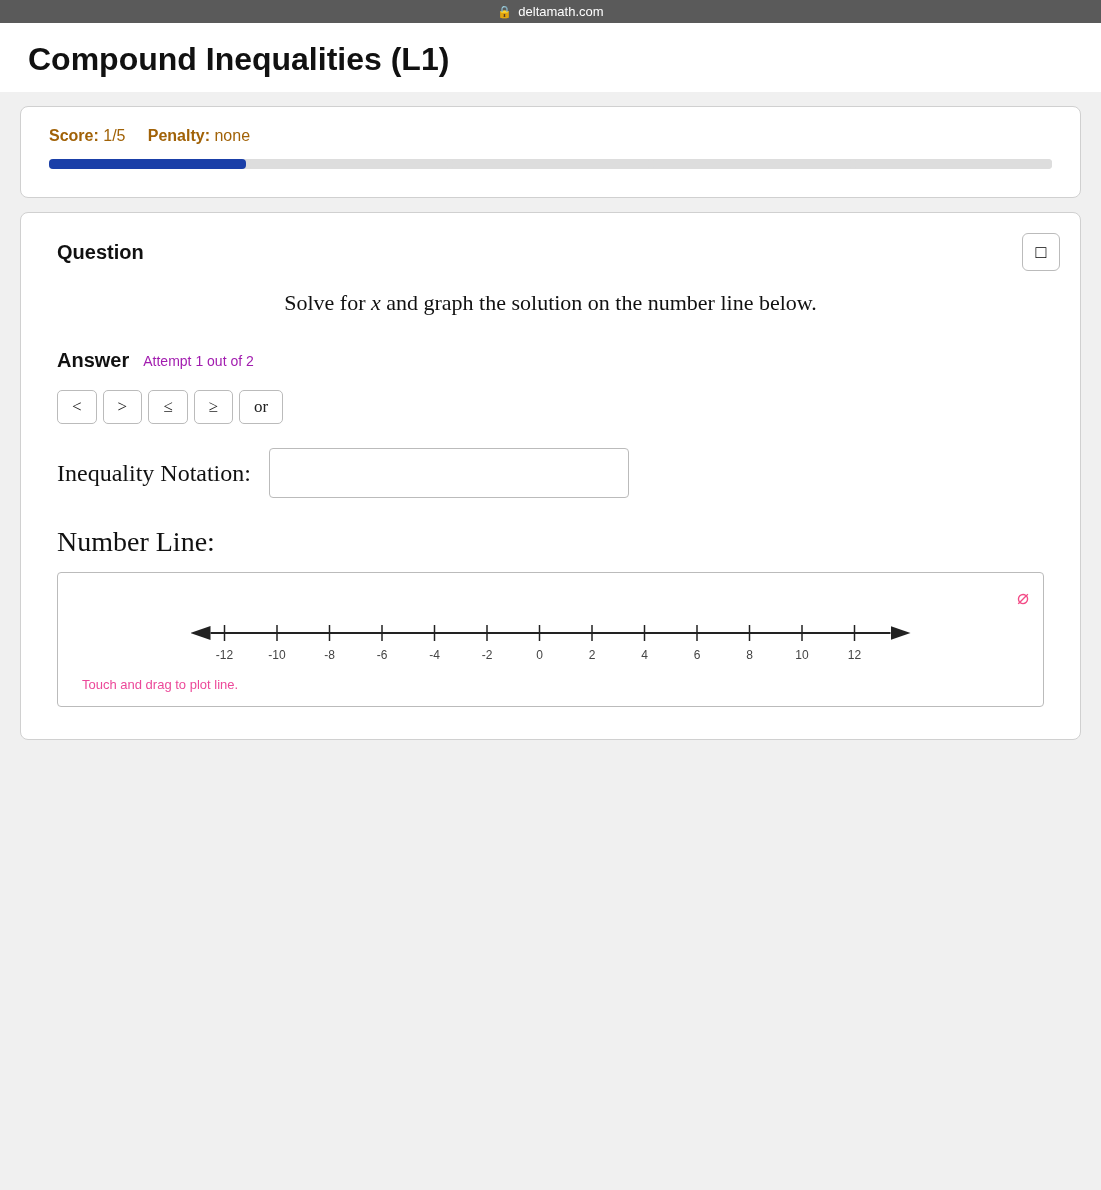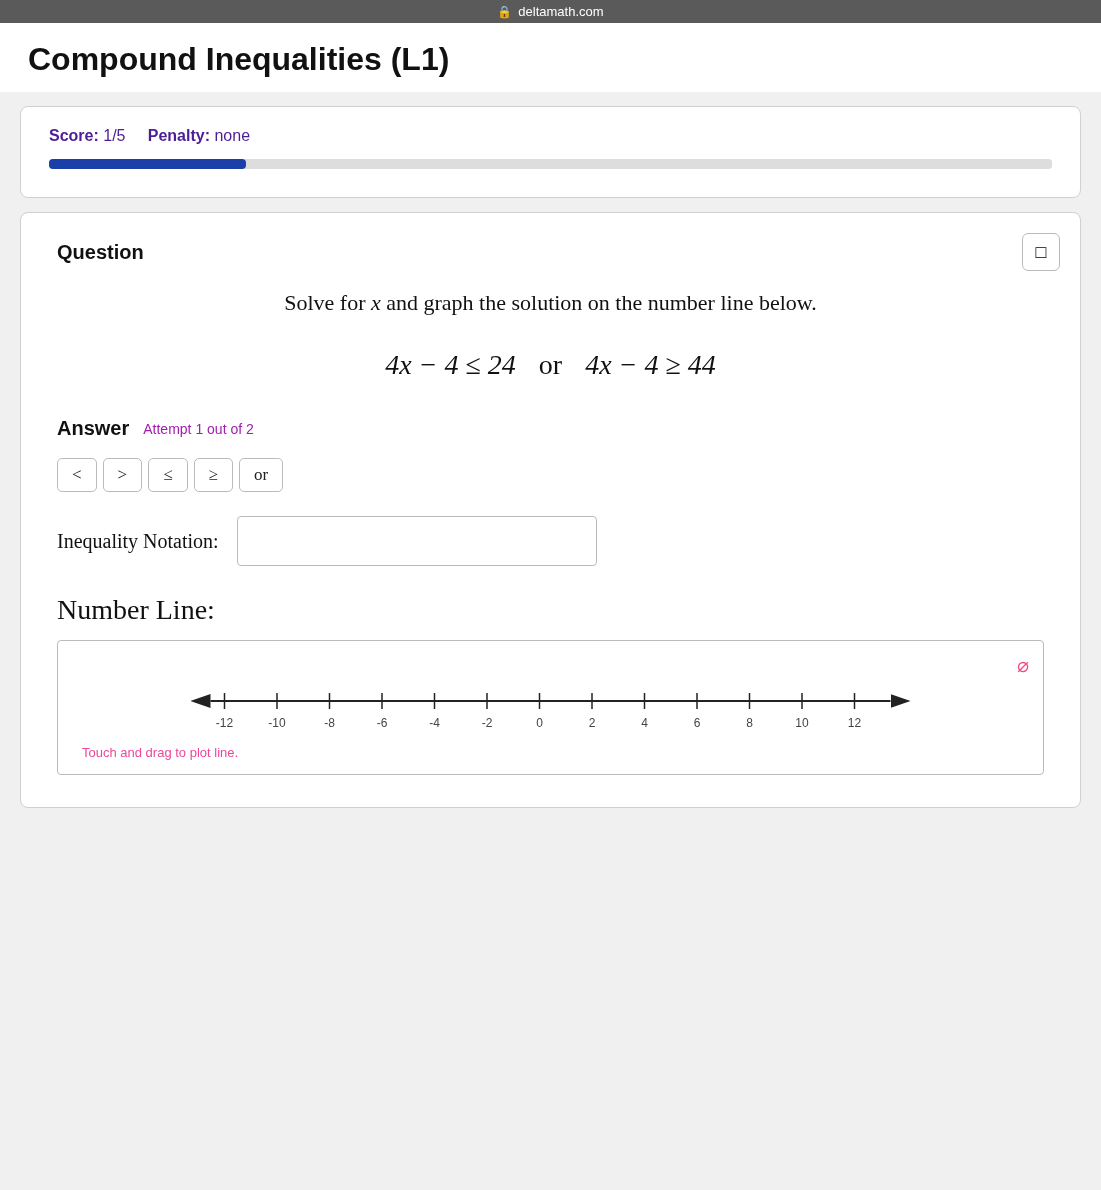--- a/index.html
+++ b/index.html
@@ -33,21 +33,21 @@
     .card {
       background: #fff;
       border: 1px solid #d0d0d0;
       border-radius: 8px;
       margin: 14px 20px;
       padding: 20px 28px 28px 28px;
     }
     .score-row {
       font-family: Arial, sans-serif;
       font-size: 16px;
-      color: #4c1d95;
+      color: #a16207;
       margin-bottom: 14px;
     }
     .score-row strong { font-weight: bold; }
     .progress-bar-bg {
       width: 100%;
       height: 10px;
       background: #ddd;
       border-radius: 4px;
       display: flex;
       gap: 4px;
@@ -126,21 +126,21 @@
       text-align: center;
       color: #222;
     }
     .inequality-row {
       display: flex;
       align-items: center;
       gap: 18px;
       margin-bottom: 28px;
     }
     .inequality-label {
-      font-size: 20px;
+      font-size: 24px;
       font-family: Georgia, serif;
       color: #111;
       white-space: nowrap;
     }
     .inequality-input {
       border: 1.5px solid #bbb;
       border-radius: 4px;
       width: 360px;
       height: 50px;
       font-size: 18px;
@@ -235,25 +235,20 @@
   <button class="corner-btn">
     <span>□</span>
   </button>
 
   <div class="question-label">Question</div>
 
   <div class="question-text">
     Solve for <em>x</em> and graph the solution on the number line below.
   </div>
 
-  <div class="math-equation">
-    <span>4<em>x</em> − 4 ≤ 24</span>
-    <span style="font-style:normal; font-family:Georgia,serif; margin:0 16px;">or</span>
-    <span>4<em>x</em> − 4 ≥ 44</span>
-  </div>
 
   <div class="answer-section">
     <div class="answer-header">
       <span class="answer-label">Answer</span>
       <span class="attempt-text">Attempt 1 out of 2</span>
     </div>
 
     <div class="symbol-buttons">
       <button class="sym-btn">&lt;</button>
       <button class="sym-btn">&gt;</button>

